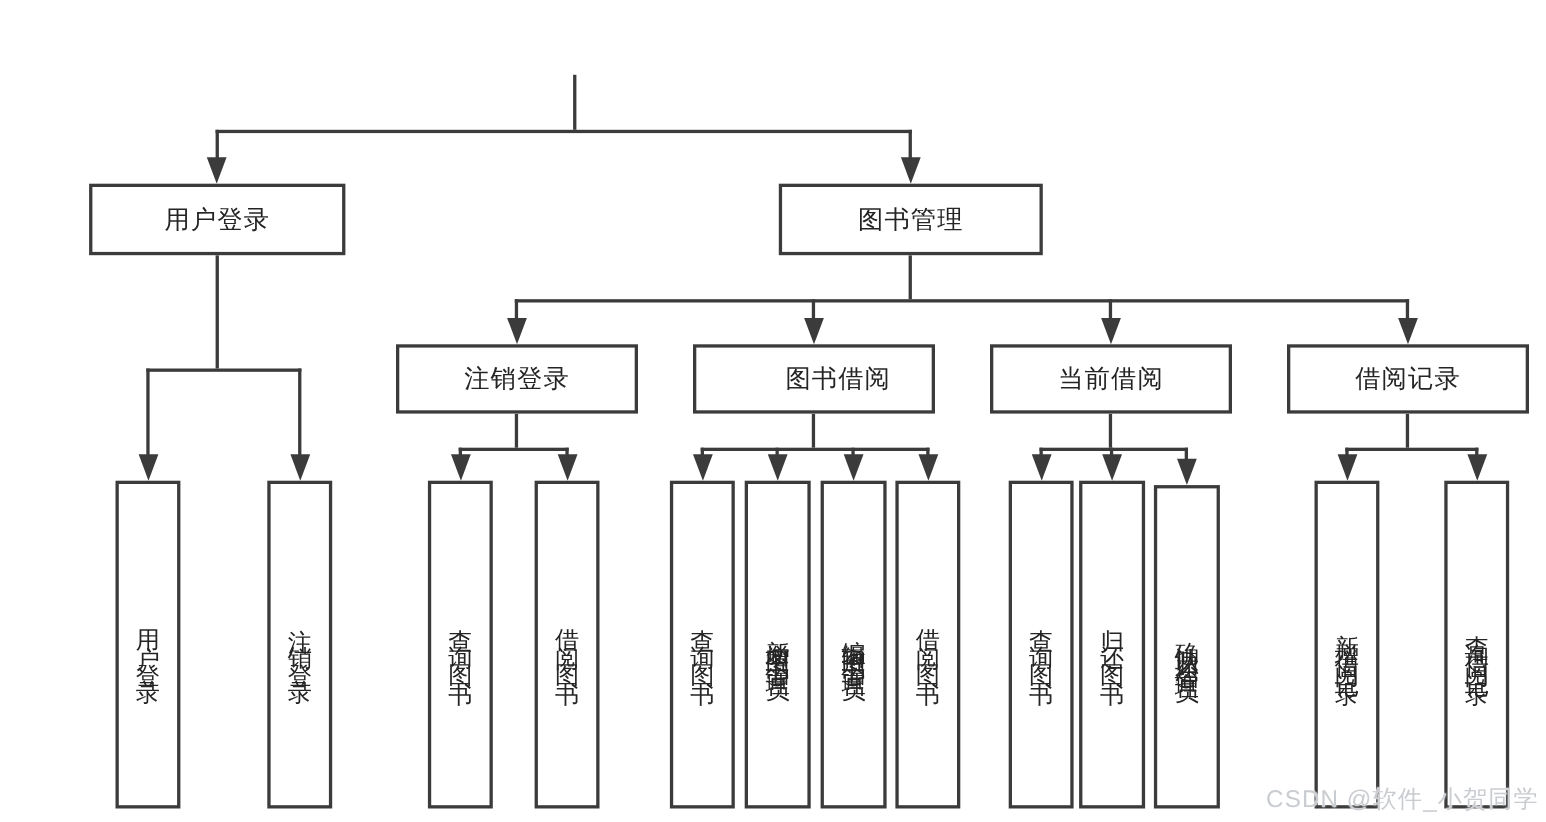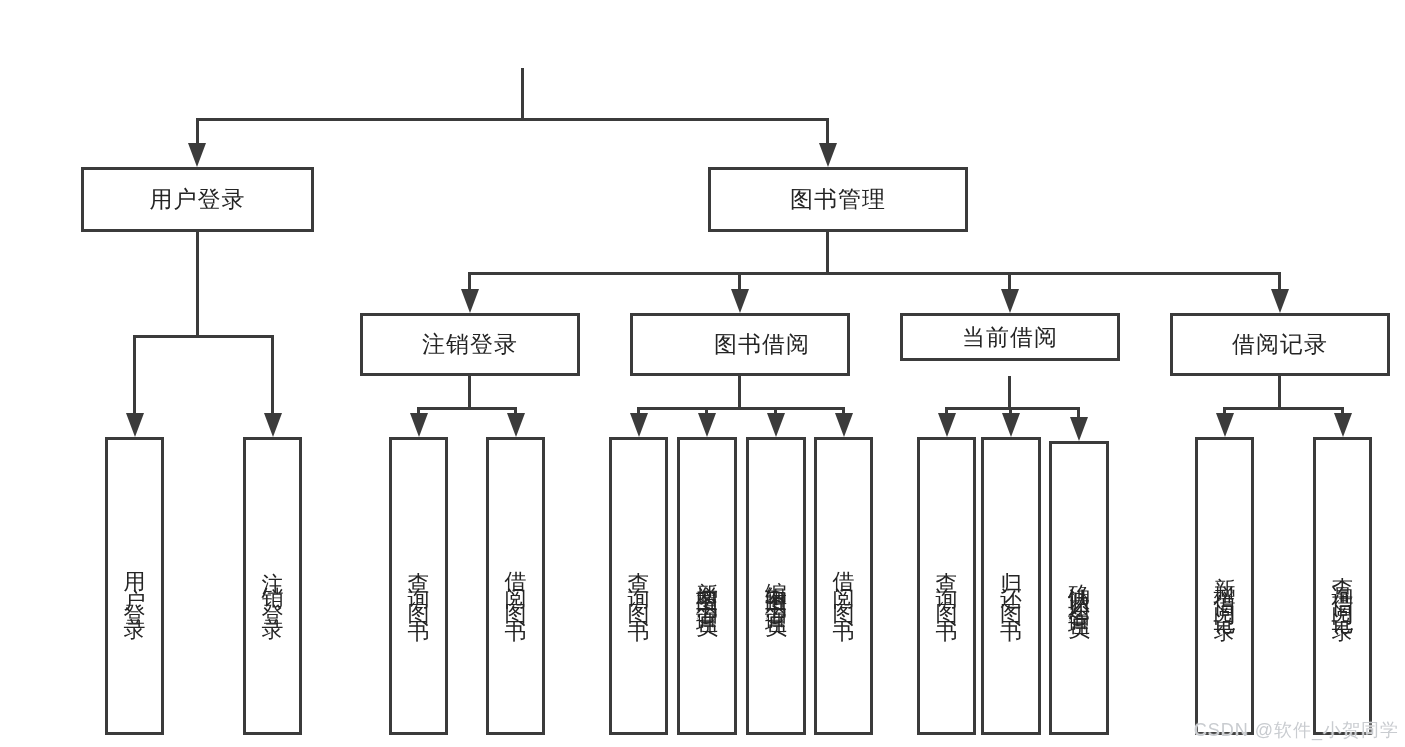--- a/index.html
+++ b/index.html
@@ -48,21 +48,21 @@
   .ah{
     position:absolute;width:0;height:0;
     border-left:9px solid transparent;
     border-right:9px solid transparent;
     border-top:24px solid var(--line);
   }
   
   .watermark{
     position:absolute;
     right:6px;bottom:5px;
-    font-size:18px;
+    font-size:22px;
     color:#c9ccd0;
     text-shadow:0 0 2px #ffffff, 0 0 1px #ffffff;
     letter-spacing:1px;
     pointer-events:none;
   }
 </style>
 </head>
 <body>
 
 <div class="stage">
@@ -122,27 +122,27 @@
   <div class="vline" style="left:1278px;top:376px;height:31px;"></div>
   <div class="hline" style="left:1223px;top:407px;width:121px;"></div>
   <div class="vline" style="left:1223px;top:407px;height:10px;"></div>
   <div class="ah" style="left:1216px;top:413px;"></div>
   <div class="vline" style="left:1341px;top:407px;height:10px;"></div>
   <div class="ah" style="left:1334px;top:413px;"></div>
 
 
   <div class="node" style="left:81px;top:167px;width:233px;height:65px;">用户登录</div>
 
-  <div class="node" style="left:708px;top:167px;width:260px;height:65px;">图书管理</div>
+  <div class="node" style="left:708px;top:167px;width:240px;height:65px;">图书管理</div>
 
   <div class="node" style="left:360px;top:313px;width:220px;height:63px;">注销登录</div>
 
   <div class="node" style="left:630px;top:313px;width:220px;height:63px;padding-left:44px;">图书借阅</div>
 
-  <div class="node" style="left:900px;top:313px;width:220px;height:48px;">当前借阅</div>
+  <div class="node" style="left:900px;top:313px;width:220px;height:63px;">当前借阅</div>
 
   <div class="node" style="left:1170px;top:313px;width:220px;height:63px;">借阅记录</div>
 
   <div class="vnode ls-lg" style="left:105px;top:437px;width:59px;height:298px;">用户登录</div>
   <div class="vnode ls-lg" style="left:243px;top:437px;width:59px;height:298px;">注销登录</div>
 
   <div class="vnode ls-lg" style="left:389px;top:437px;width:59px;height:298px;">查询图书</div>
   <div class="vnode ls-lg" style="left:486px;top:437px;width:59px;height:298px;">借阅图书</div>
 
   <div class="vnode ls-lg" style="left:609px;top:437px;width:59px;height:298px;">查询图书</div>

